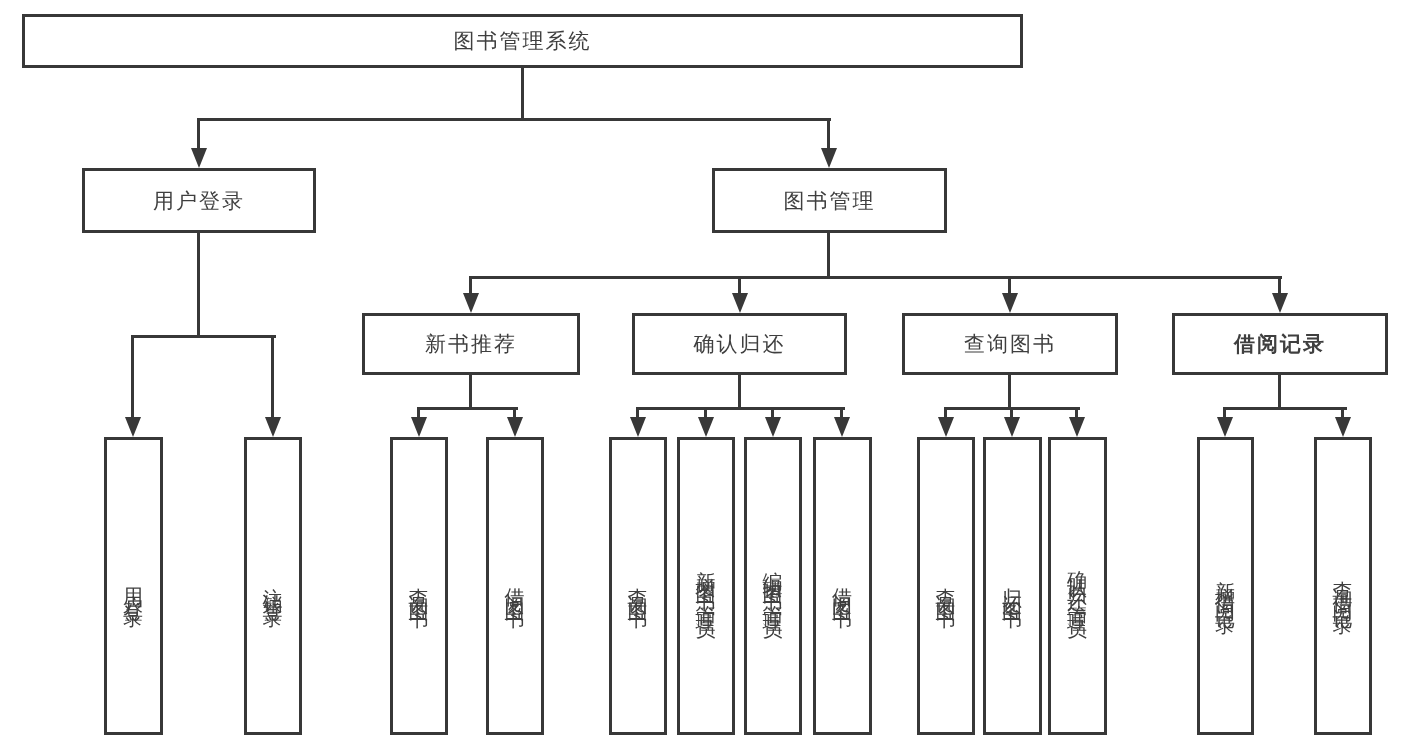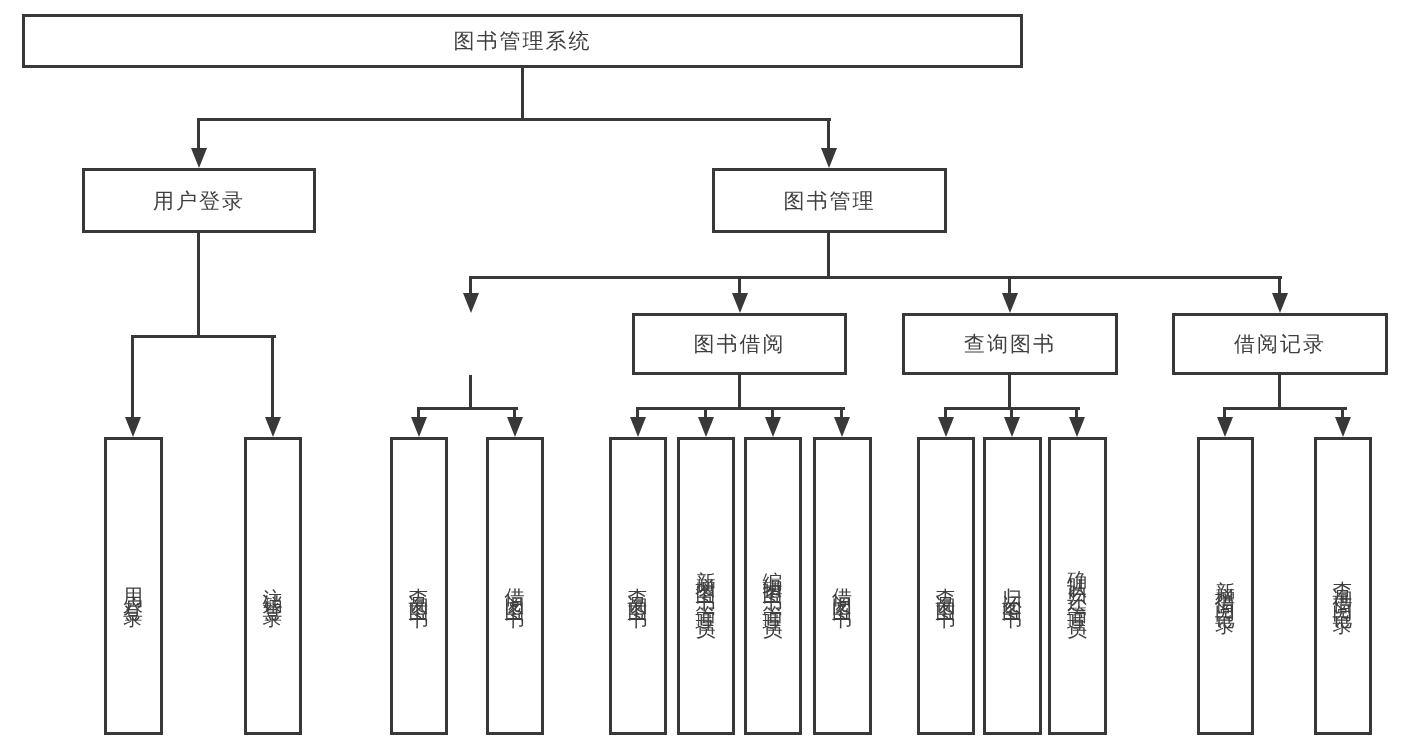--- a/index.html
+++ b/index.html
@@ -31,23 +31,24 @@
 </head>
 <body>
 
 <div id="canvas">
 
   <div class="box" style="left:22px;top:14px;width:1001px;height:54px;font-family:Liberation Mono, monospace;">图书管理系统</div>
 
   <div class="box" style="left:82px;top:168px;width:234px;height:65px;">用户登录</div>
   <div class="box" style="left:712px;top:168px;width:235px;height:65px;">图书管理</div>
 
-  <div class="box" style="left:632px;top:313px;width:215px;height:62px;">图书借阅</div>
+  <div class="box" style="left:362px;top:313px;width:218px;height:62px;">新书推荐</div>
+  <div class="box" style="left:632px;top:313px;width:215px;height:62px;">确认归还</div>
   <div class="box" style="left:902px;top:313px;width:216px;height:62px;">查询图书</div>
-  <div class="box" style="left:1172px;top:313px;width:216px;height:62px;">借阅记录</div>
+  <div class="box" style="left:1172px;top:313px;width:216px;height:62px;font-weight:bold;">借阅记录</div>
 
   <div class="box v" style="left:104px;top:437px;width:59px;height:298px;">用户登录</div>
   <div class="box v" style="left:244px;top:437px;width:58px;height:298px;">注销登录</div>
 
   <div class="box v" style="left:390px;top:437px;width:58px;height:298px;">查询图书</div>
   <div class="box v" style="left:486px;top:437px;width:58px;height:298px;">借阅图书</div>
 
   <div class="box v" style="left:609px;top:437px;width:58px;height:298px;">查询图书</div>
   <div class="box v" style="left:677px;top:437px;width:58px;height:298px;">新增图书（管理员）</div>
   <div class="box v" style="left:744px;top:437px;width:58px;height:298px;">编辑图书（管理员）</div>

